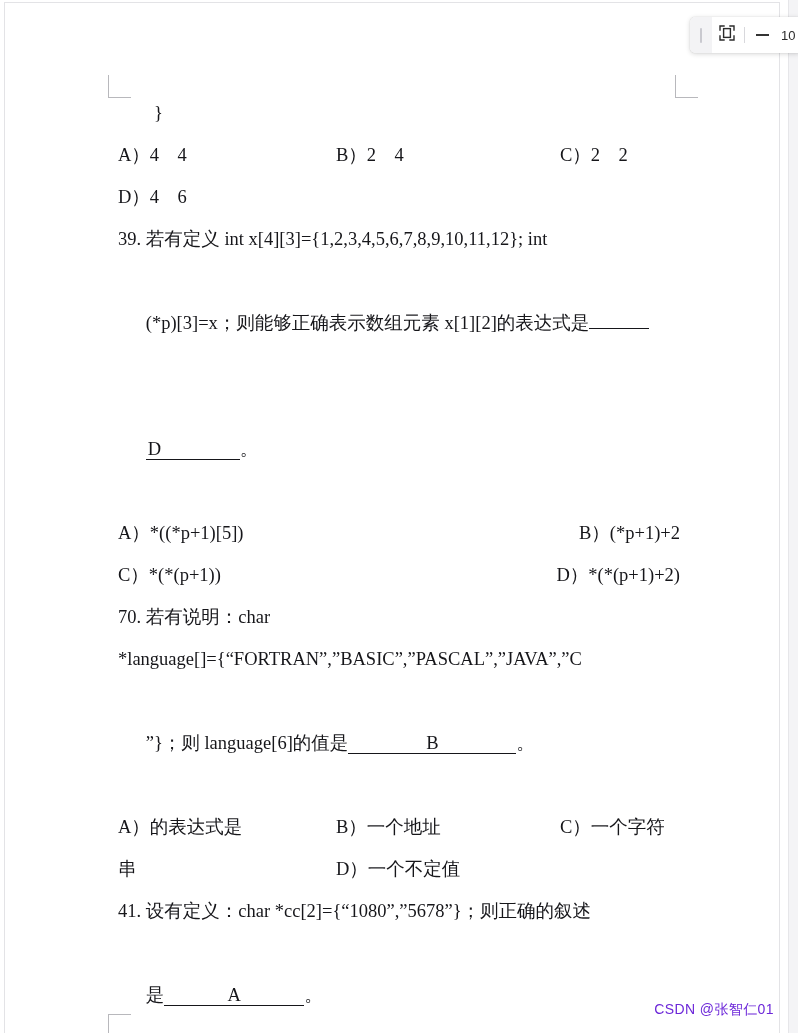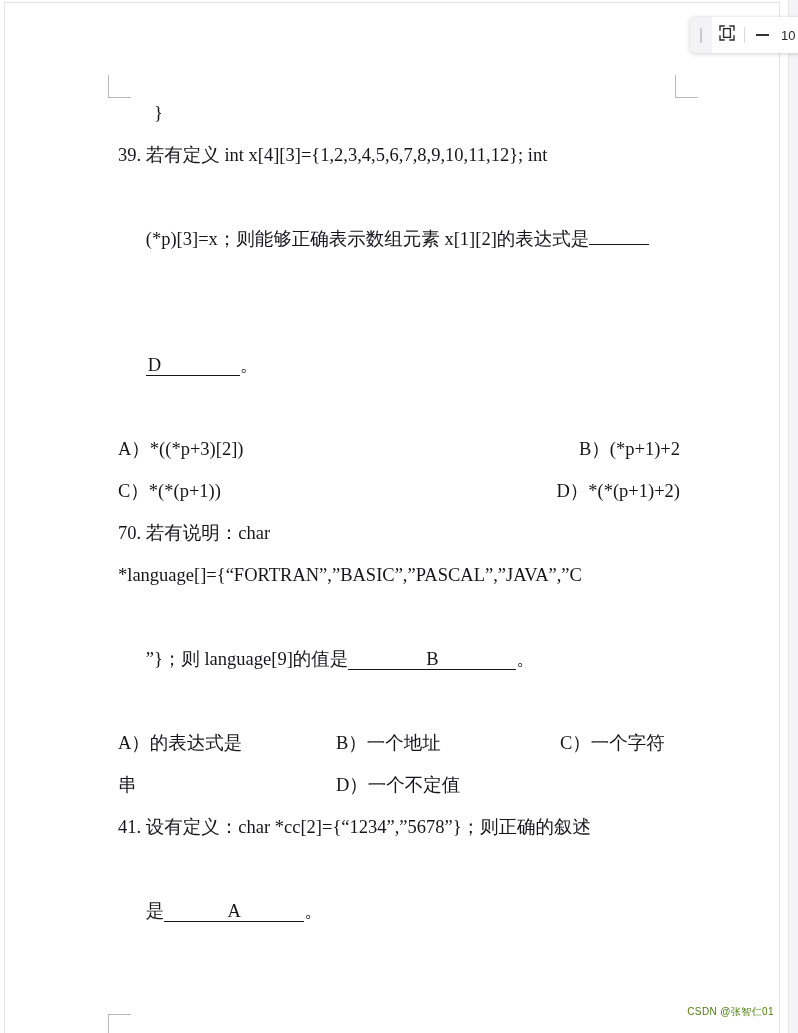--- a/index.html
+++ b/index.html
@@ -164,22 +164,22 @@
   .blank.w-ans-d { width: 92px; text-align: left; padding-left: 2px; }
   .blank.w-ans-b { width: 168px; }
   .blank.w-ans-a { width: 140px; }
 
   
   .watermark {
     position: absolute;
     right: 24px;
     bottom: 14px;
     font-family: "Liberation Sans", sans-serif;
-    font-size: 10px;
-    color: #4d7c0f;
+    font-size: 14px;
+    color: #6d28d9;
     letter-spacing: 0.4px;
     z-index: 30;
   }
 </style>
 </head>
 <body>
 
 <div class="viewer">
 
   <div class="page-frame"></div>
@@ -209,56 +209,62 @@
     <div class="tb-btn">
       <span class="minus-glyph"></span>
     </div>
     <div class="tb-zoom">10</div>
   </div>
 
   <div class="doc">
 
     <div class="ln indent">}</div>
 
+    <div class="opts">
+      <div class="c1">A）4　4</div>
+      <div class="c2">B）2　4</div>
+      <div class="c3">C）2　2</div>
+    </div>
+    <div class="ln">D）4　6</div>
 
     <div class="ln">39. 若有定义 int x[4][3]={1,2,3,4,5,6,7,8,9,10,11,12}; int</div>
     <div class="ln">
       <span>(*p)[3]=x；则能够正确表示数组元素 x[1][2]的表达式是</span><span class="blank w-tail"></span>
     </div>
     <div class="ln">
       <span class="blank w-ans-d">D</span><span>。</span>
     </div>
 
     <div class="opts2">
-      <div class="h1">A）*((*p+3)[2])</div>
+      <div class="h1">A）*((*p+1)[5])</div>
       <div class="h2">B）(*p+1)+2</div>
     </div>
     <div class="opts2">
       <div class="h1">C）*(*(p+1))</div>
       <div class="h2">D）*(*(p+1)+2)</div>
     </div>
 
     <div class="ln">70. 若有说明：char</div>
     <div class="ln">*language[]={“FORTRAN”,”BASIC”,”PASCAL”,”JAVA”,”C</div>
     <div class="ln">
-      <span>”}；则 language[9]的值是</span><span class="blank w-ans-b">B</span><span>。</span>
+      <span>”}；则 language[6]的值是</span><span class="blank w-ans-b">B</span><span>。</span>
     </div>
 
     <div class="opts">
       <div class="c1">A）的表达式是</div>
       <div class="c2">B）一个地址</div>
       <div class="c3">C）一个字符</div>
     </div>
     <div class="opts">
       <div class="c1">串</div>
       <div class="c2">D）一个不定值</div>
       <div class="c3"></div>
     </div>
 
-    <div class="ln">41. 设有定义：char *cc[2]={“1234”,”5678”}；则正确的叙述</div>
+    <div class="ln">41. 设有定义：char *cc[2]={“1080”,”5678”}；则正确的叙述</div>
     <div class="ln">
       <span>是</span><span class="blank w-ans-a">A</span><span>。</span>
     </div>
 
   </div>
 
   <div class="watermark">CSDN @张智仁01</div>
 
 </div>
 

